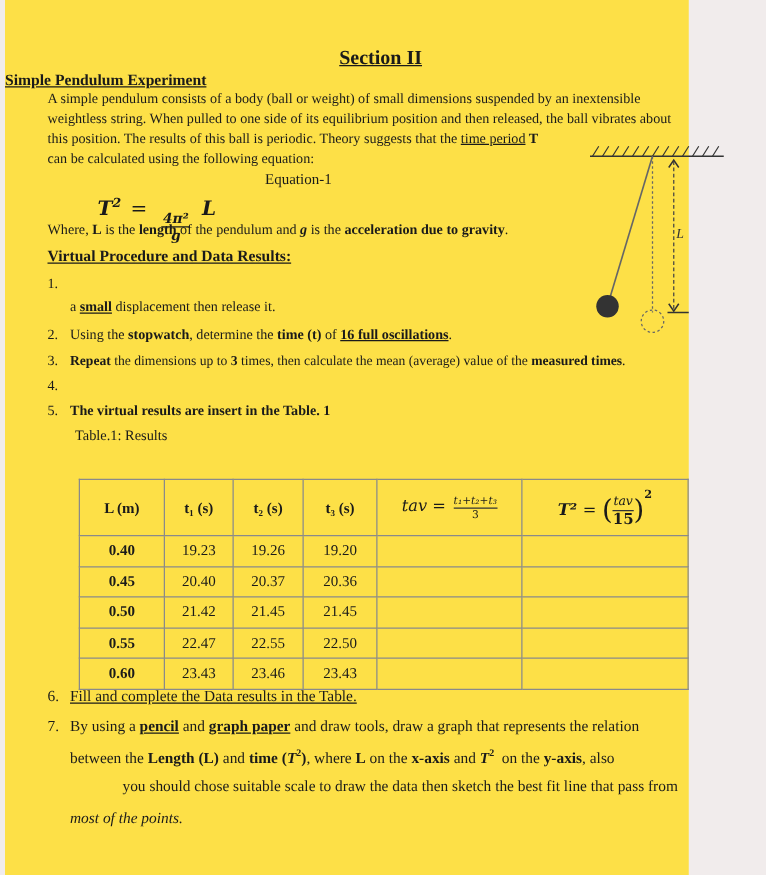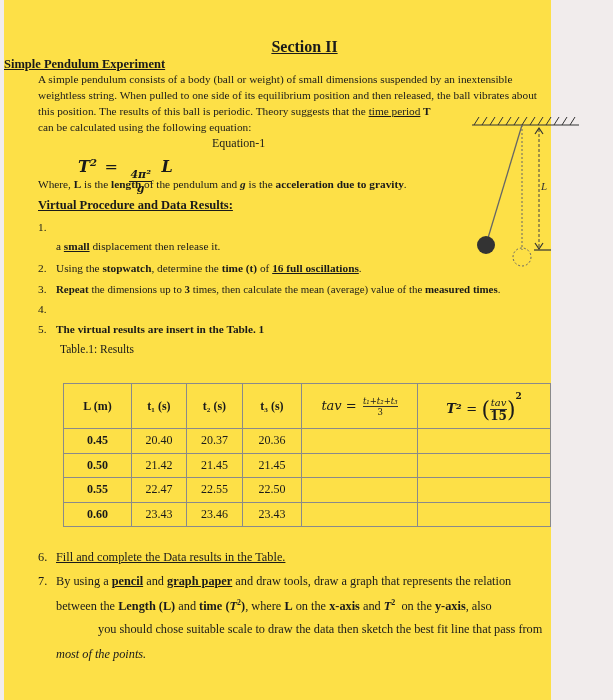--- a/index.html
+++ b/index.html
@@ -125,20 +125,28 @@
         <th style="width:58px">t₃ (s)</th>
         <th style="width:115px">
           <span class="mathhdr"><span>tav</span> <span style="font-style:normal">=</span> <span class="frac"><span class="num">t₁+t₂+t₃</span><span class="den">3</span></span></span>
         </th>
         <th style="width:132px">
           <span class="t2hdr"><span style="font-style:italic">T²</span> <span style="font-weight:normal">=</span> <span class="paren">(</span><span class="frac"><span class="num">tav</span><span class="den">15</span></span><span class="paren">)</span><sup class="outer">2</sup></span>
         </th>
       </tr>
     </thead>
     <tbody>
+      <tr>
+        <td class="L">0.40</td>
+        <td>19.23</td>
+        <td>19.26</td>
+        <td>19.20</td>
+        <td></td>
+        <td></td>
+      </tr>
       <tr>
         <td class="L">0.45</td>
         <td>20.40</td>
         <td>20.37</td>
         <td>20.36</td>
         <td></td>
         <td></td>
       </tr>
       <tr>
         <td class="L">0.50</td>

